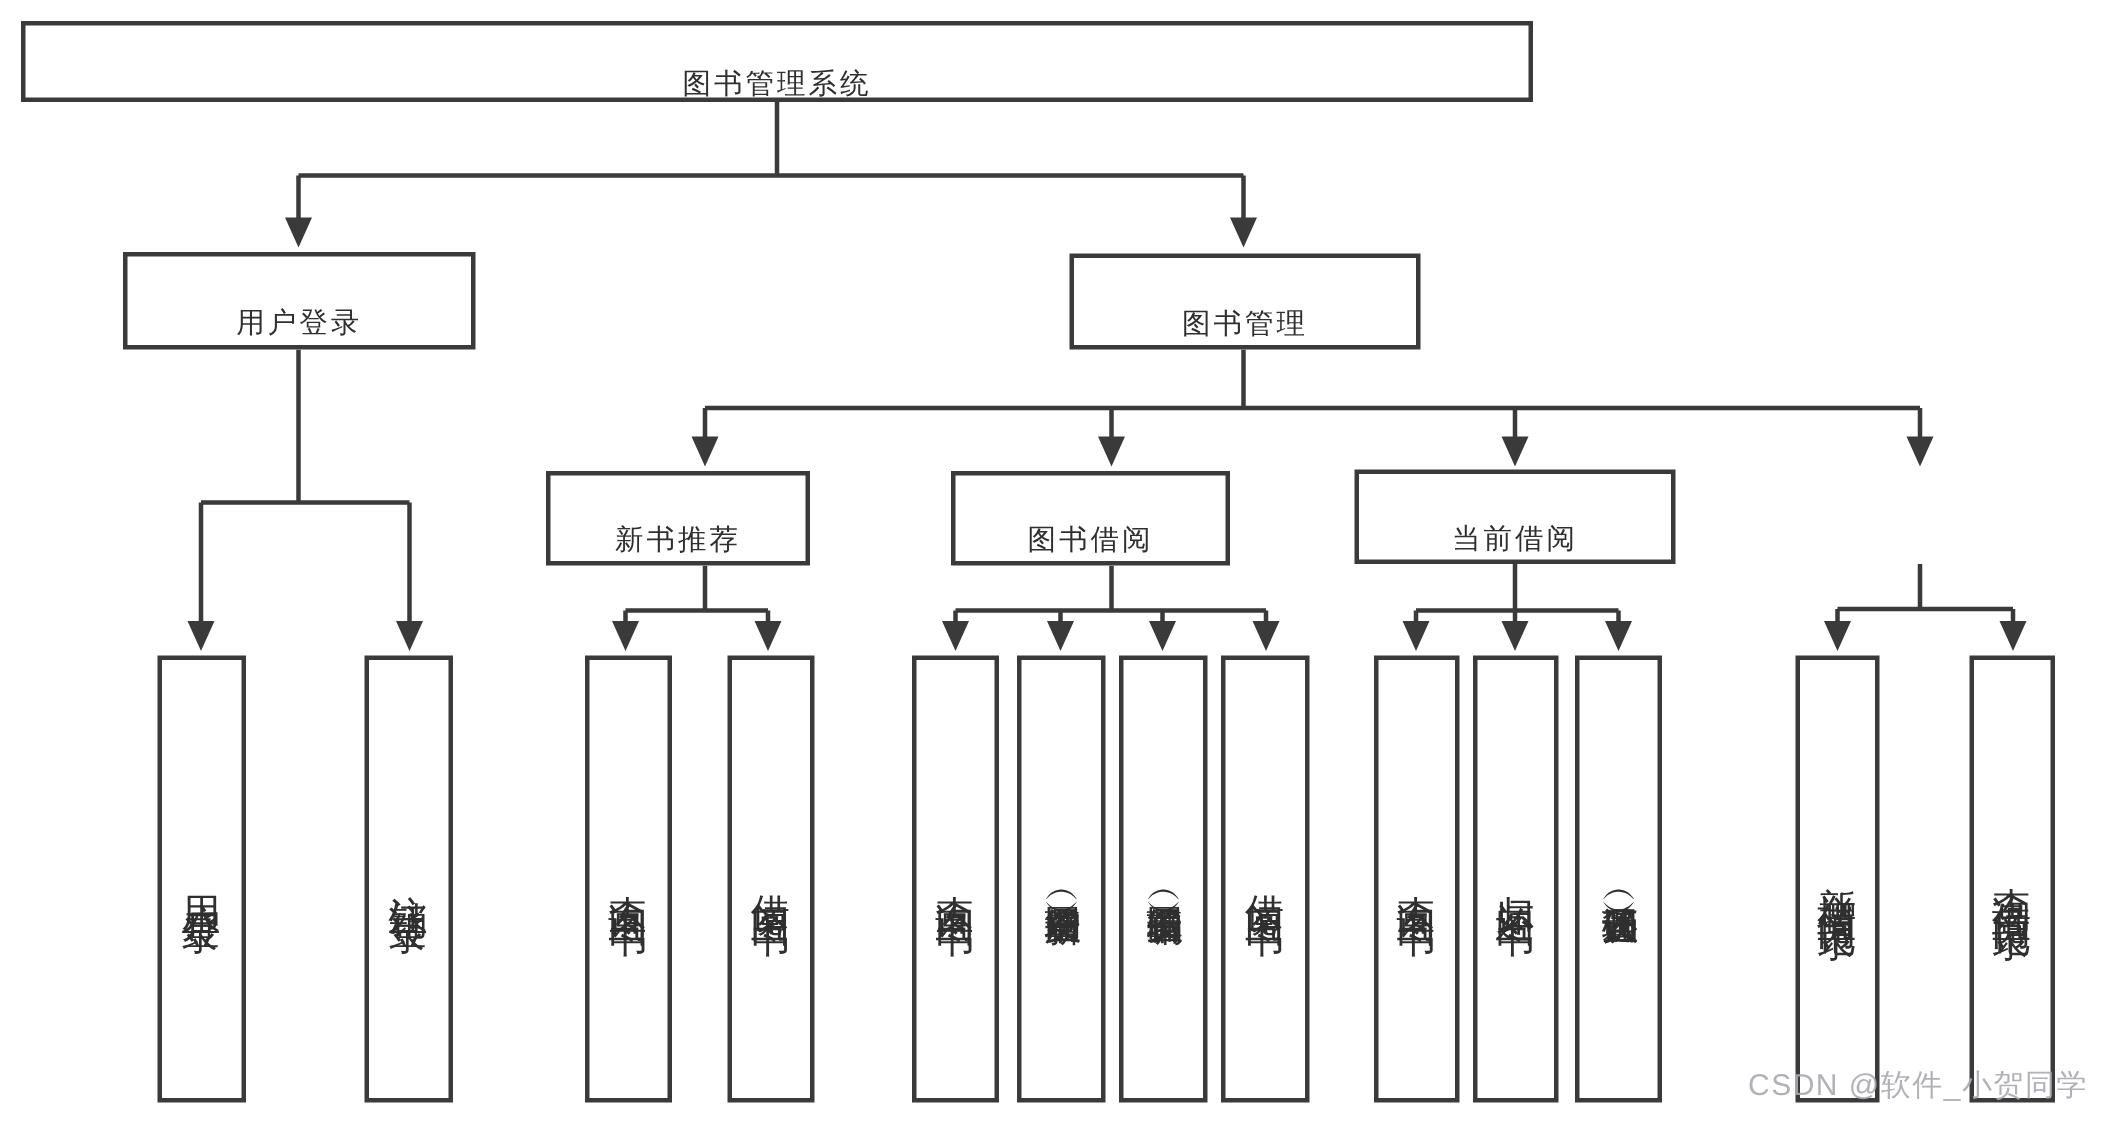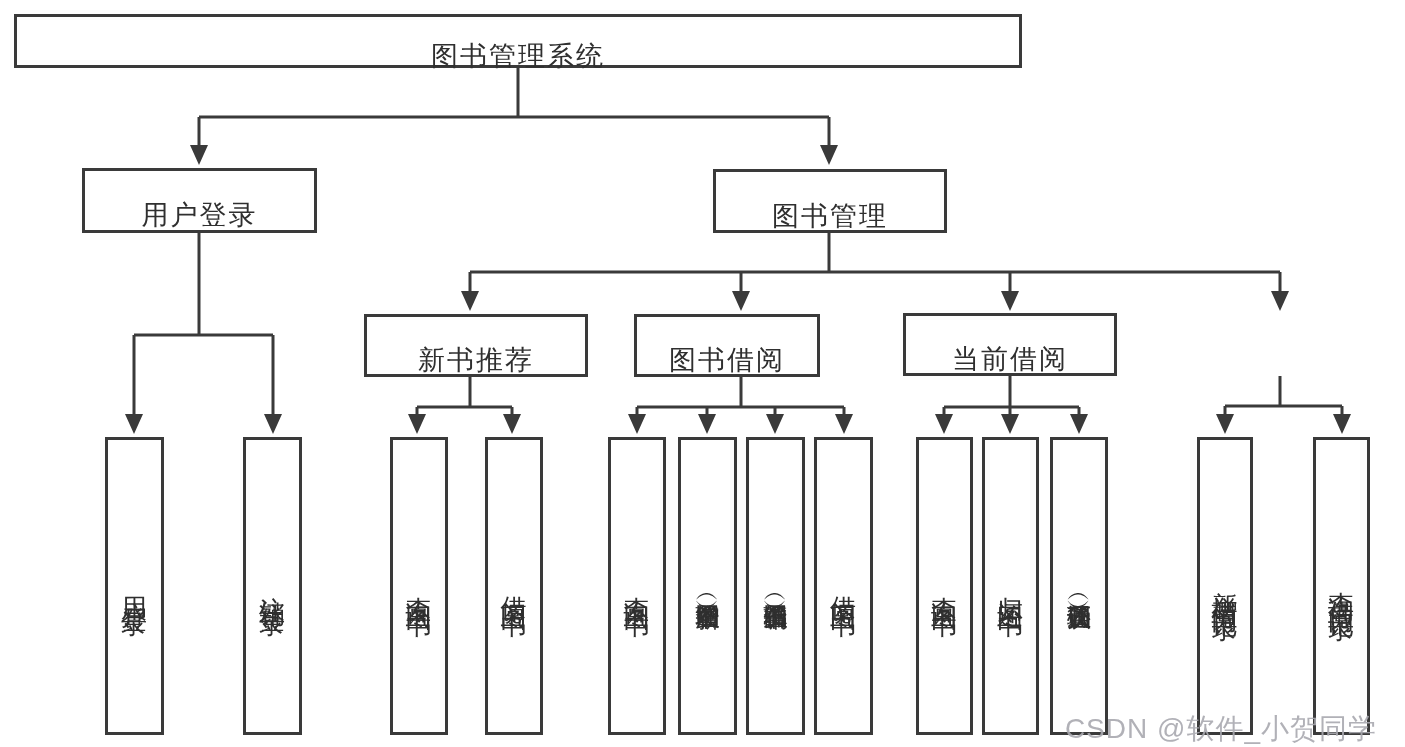--- a/index.html
+++ b/index.html
@@ -21,35 +21,35 @@
   .box{
     position:absolute;
     box-sizing:border-box;
     border:3px solid var(--line);
     background:#ffffff;
     display:flex;
     align-items:center;
     justify-content:center;
     text-align:center;
   }
-  .hlabel{font-size:27px;letter-spacing:2px;line-height:1;margin-top:30px;}
+  .hlabel{font-size:19px;letter-spacing:2px;line-height:1;margin-top:30px;}
   .leaf{top:437px;height:298px;}
   .vtext{
     writing-mode:vertical-rl;
     text-orientation:mixed;
     font-size:26px;
     letter-spacing:5px;
     line-height:1;
     white-space:nowrap;
   }
   .leaf.long .vtext{font-size:24px;letter-spacing:0;}
   .watermark{
     position:absolute;
-    right:28px;top:710px;
-    font-size:28px;
+    right:13px;top:710px;
+    font-size:20px;
     color:var(--watermark);
     letter-spacing:1px;
     z-index:10;
     opacity:.9;
   }
 </style>
 </head>
 <body>
 
 <div id="canvas">
@@ -78,21 +78,21 @@
     <span class="hlabel">图书管理系统</span>
   </div>
 
   <div class="box" style="left:82px;top:168px;width:235px;height:65px">
     <span class="hlabel">用户登录</span>
   </div>
   <div class="box" style="left:713px;top:169px;width:234px;height:64px">
     <span class="hlabel">图书管理</span>
   </div>
 
-  <div class="box" style="left:364px;top:314px;width:224px;height:63px">
+  <div class="box" style="left:364px;top:314px;width:176px;height:63px">
     <span class="hlabel">新书推荐</span>
   </div>
   <div class="box" style="left:634px;top:314px;width:186px;height:63px">
     <span class="hlabel">图书借阅</span>
   </div>
   <div class="box" style="left:903px;top:313px;width:214px;height:63px">
     <span class="hlabel">当前借阅</span>
   </div>
 
   <div class="box leaf" style="left:105px;width:59px">

